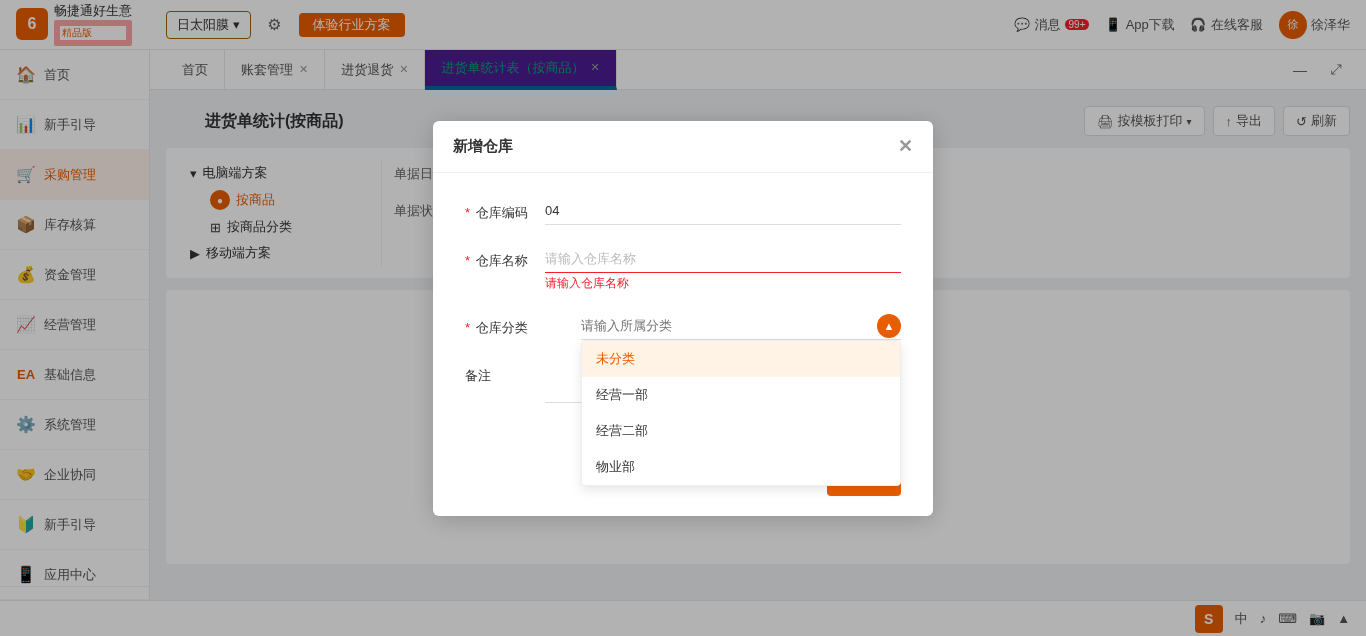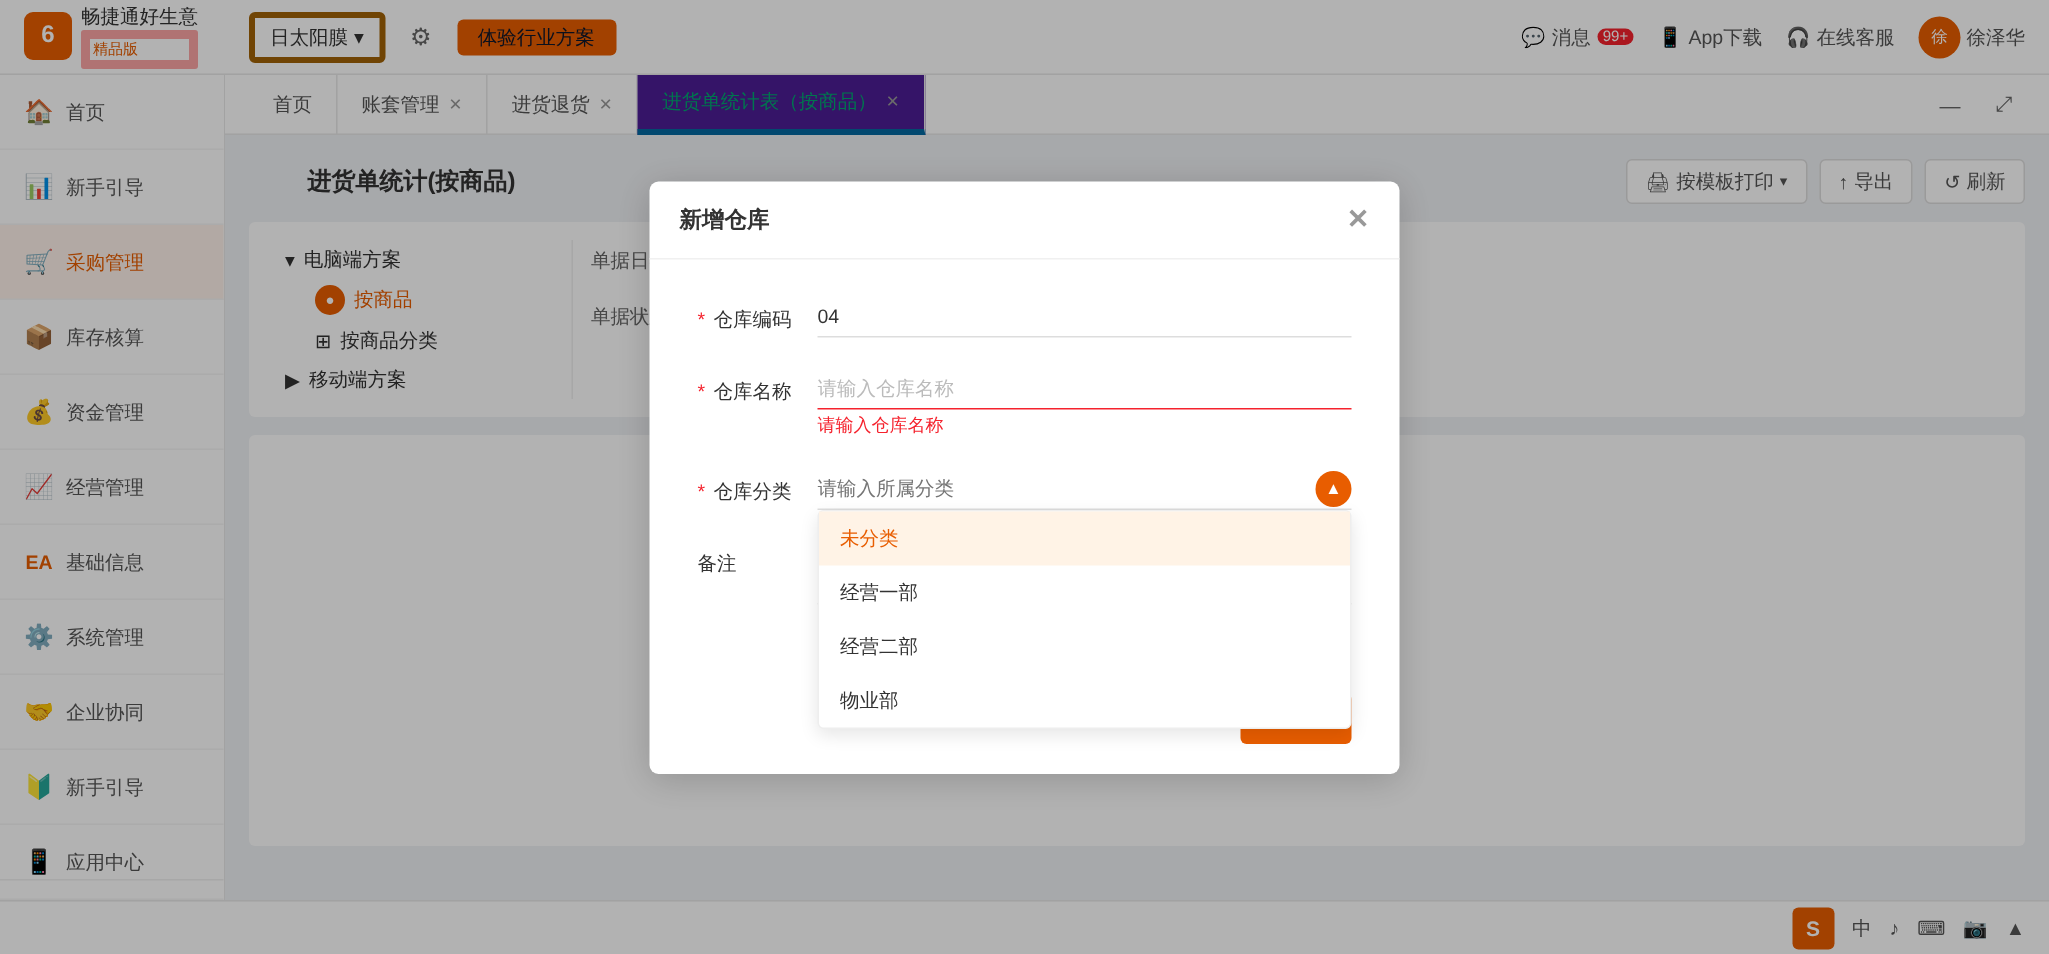--- a/index.html
+++ b/index.html
@@ -46,41 +46,41 @@
     .topbar-middle {
       flex: 1;
       display: flex;
       align-items: center;
       gap: 8px;
     }
     .store-select {
       display: flex;
       align-items: center;
       gap: 4px;
-      border: 4px solid #a16207;
+      border: 1px solid #a16207;
       border-radius: 4px;
       padding: 4px 10px;
       cursor: pointer;
       color: #333;
       font-size: 13px;
       background: #fff;
     }
     .gear-btn {
       width: 32px;
       height: 32px;
       display: flex;
       align-items: center;
       justify-content: center;
       cursor: pointer;
       color: #666;
       font-size: 16px;
     }
     .trial-btn {
       background: #e85d00;
-      color: #0f172a;
+      color: #ffffff;
       border: none;
       border-radius: 4px;
       padding: 3px 14px;
       cursor: pointer;
       font-size: 13px;
     }
     .topbar-right {
       display: flex;
       align-items: center;
       gap: 16px;
@@ -453,20 +453,21 @@
     }
     .form-input::placeholder { color: #bbb; }
     .error-msg {
       color: #f5222d;
       font-size: 12px;
       margin-top: 2px;
     }
     .form-select-wrap {
       width: 100%;
       position: relative;
+      margin-left: 36px;
     }
     .form-select-input {
       width: 100%;
       border: none;
       border-bottom: 1px solid #ddd;
       padding: 6px 28px 6px 0;
       font-size: 13px;
       outline: none;
       color: #bbb;
       background: transparent;

